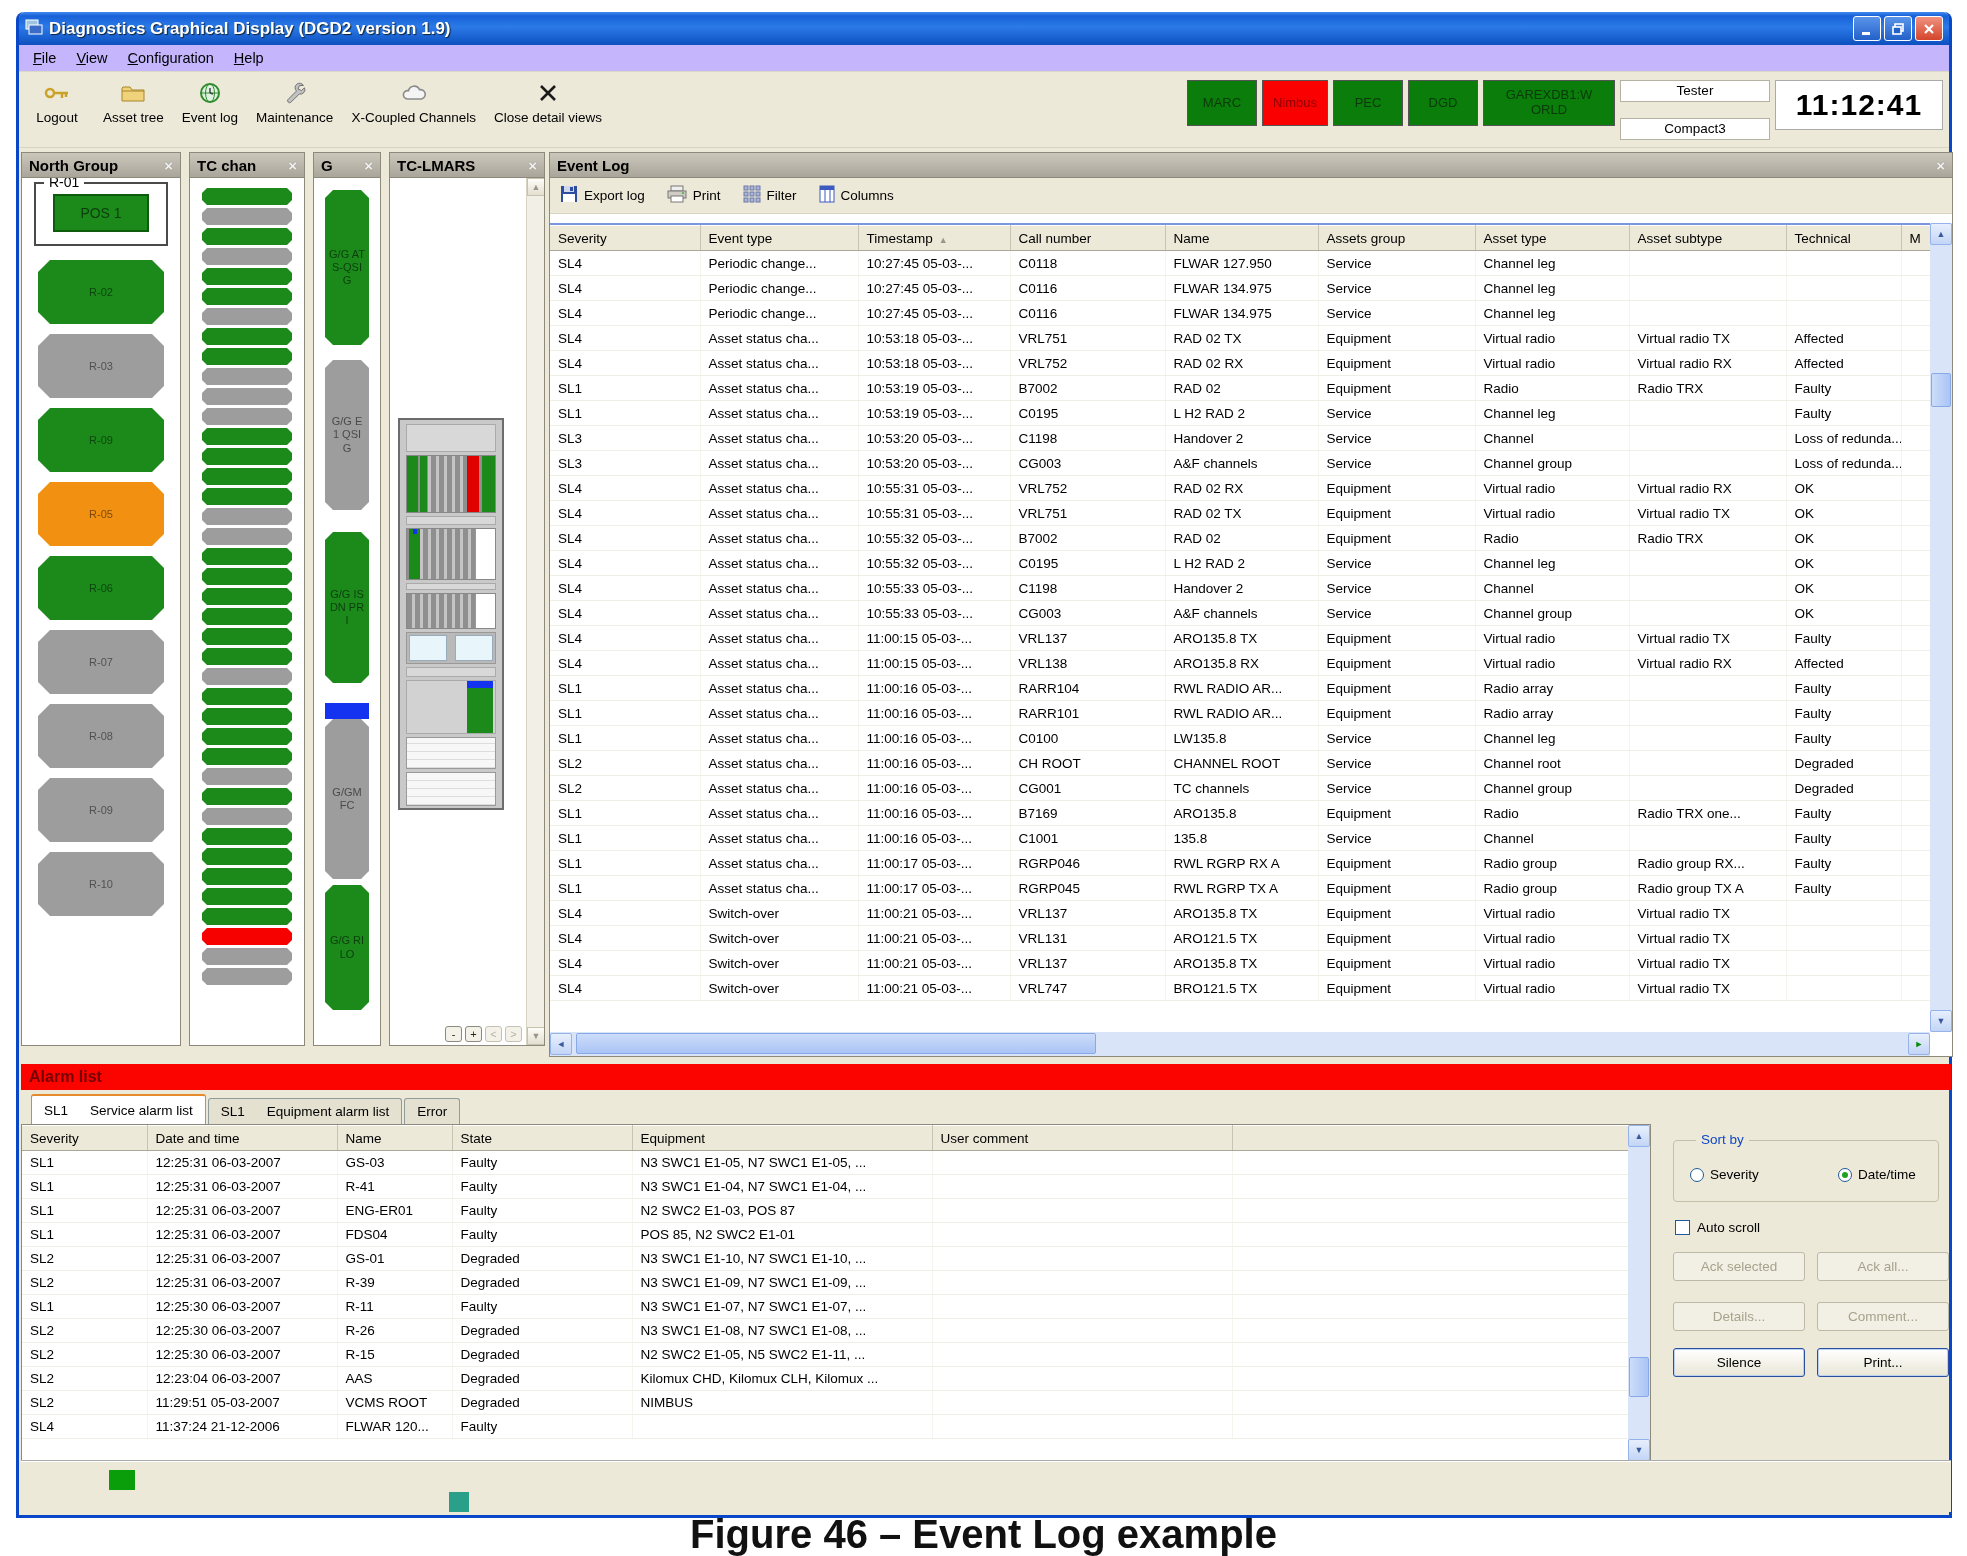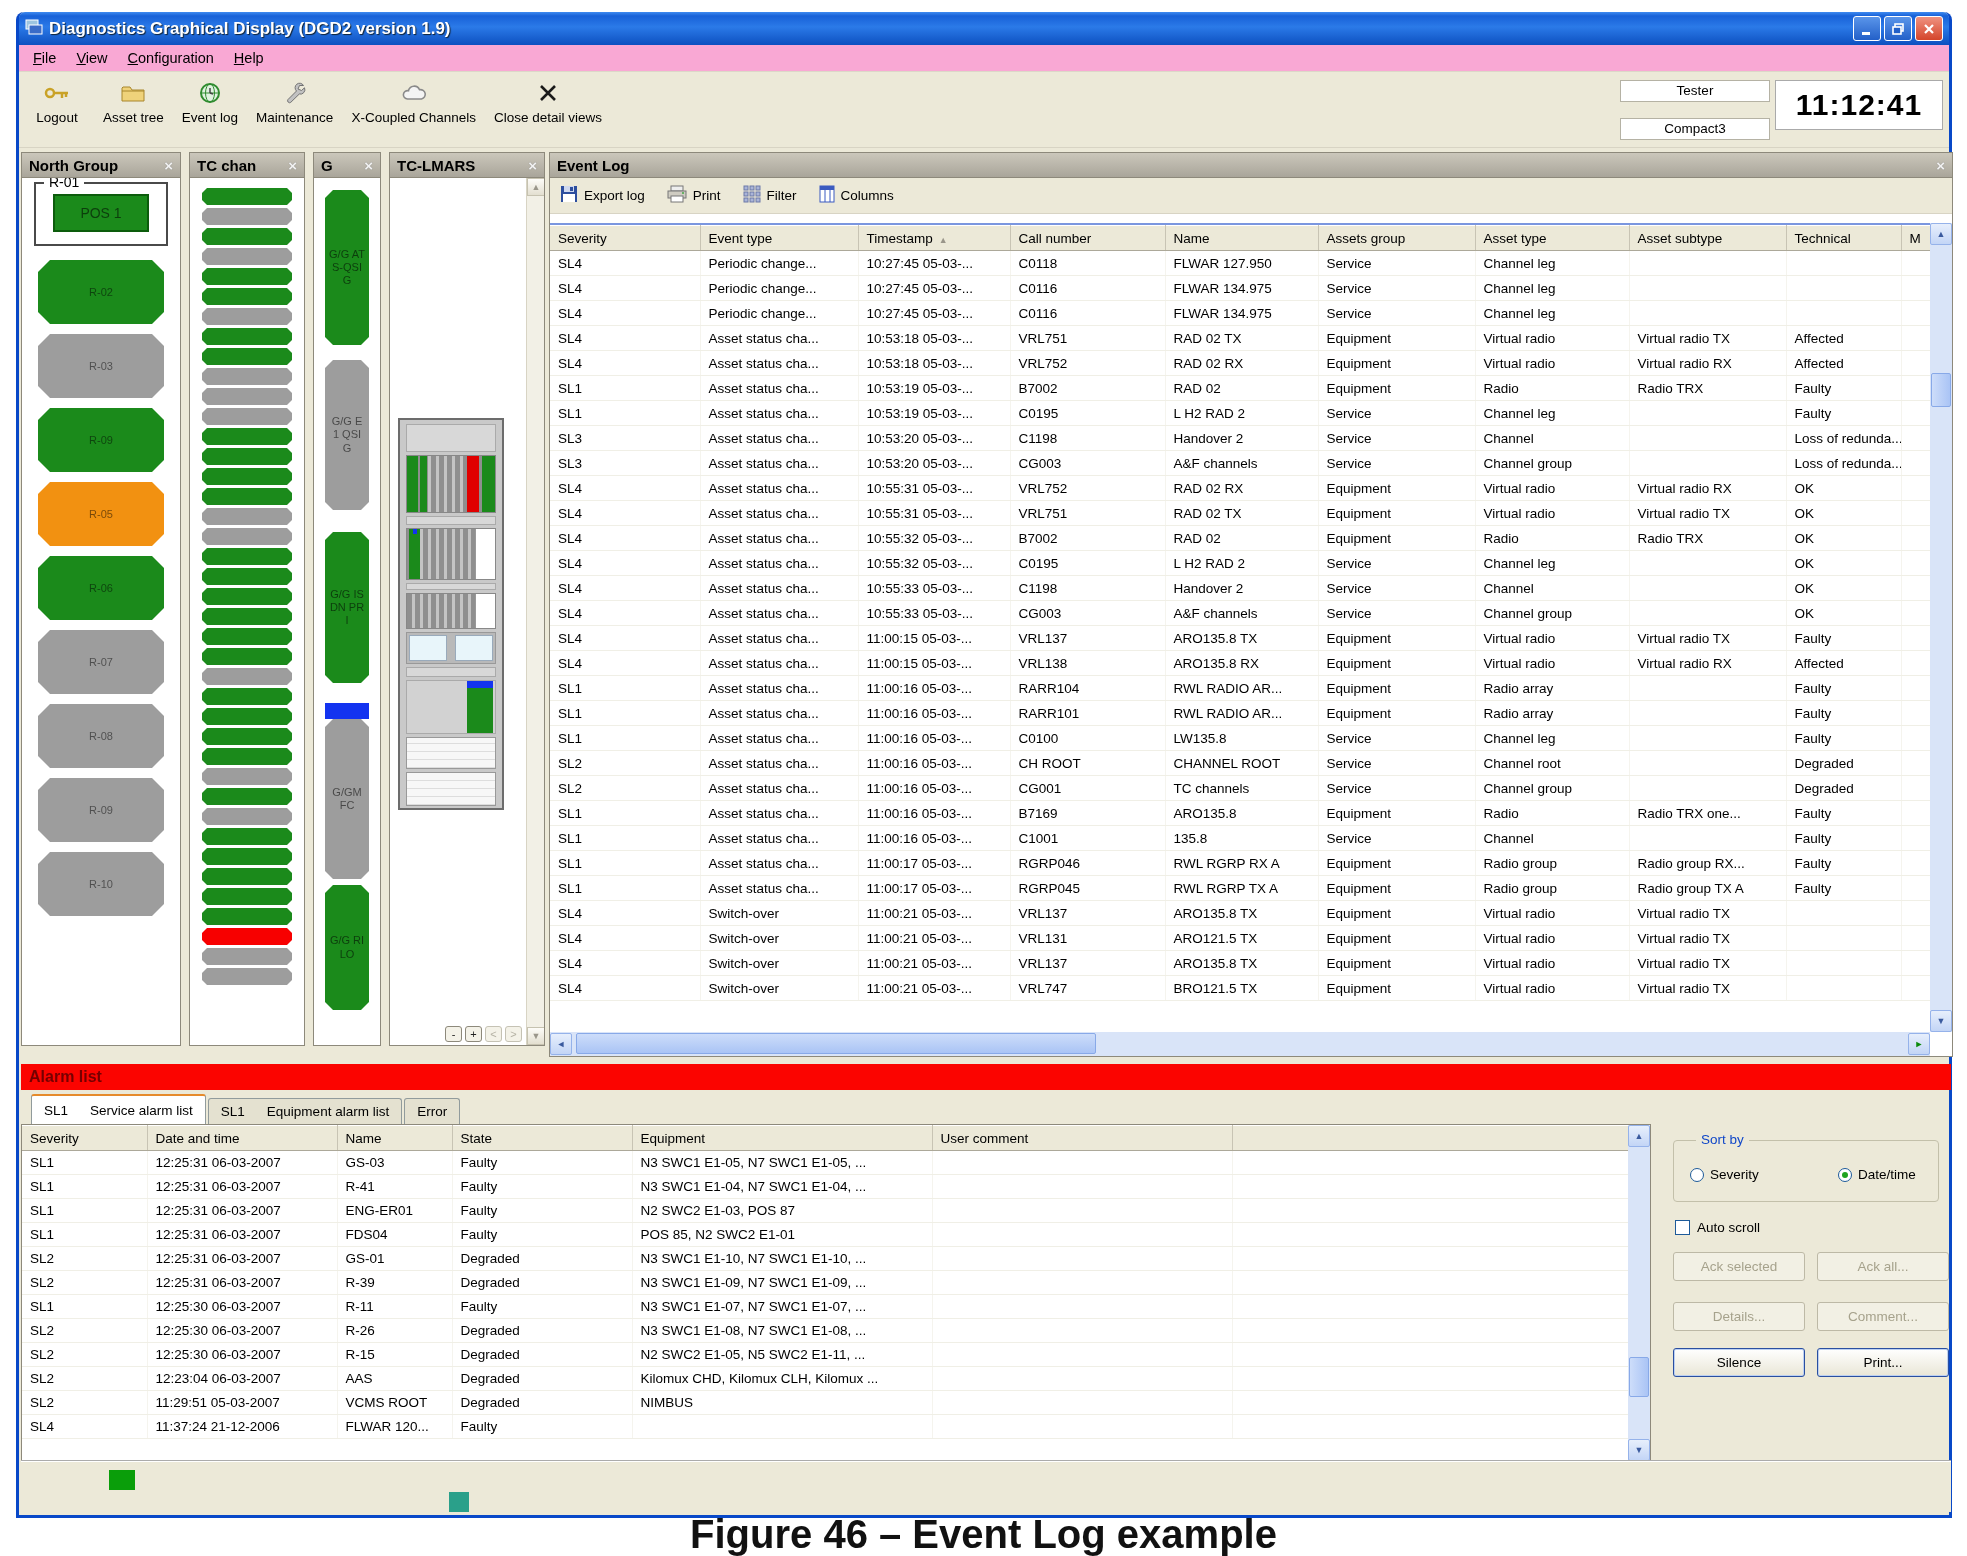--- a/index.html
+++ b/index.html
@@ -9,21 +9,21 @@
   
   .window{position:absolute;left:16px;top:12px;width:1936px;height:1506px;
           border:3px solid #0848c8;border-top:none;border-radius:8px 8px 0 0;background:#ece9d8}
   .titlebar{height:33px;border-radius:6px 6px 0 0;display:flex;align-items:center;padding:0 6px;
             background:linear-gradient(180deg,#3f8bf0 0%,#1861d8 12%,#2b7ae8 45%,#0d50c0 100%)}
   .titlebar .title{color:#fff;font-weight:bold;font-size:17px;margin-left:6px;text-shadow:1px 1px 1px #123}
   .winbtns{margin-left:auto;display:flex;gap:3px}
   .wb{width:28px;height:25px;border:1px solid #fff;border-radius:3px;display:flex;align-items:center;justify-content:center;
       background:linear-gradient(#5a95ea,#2360c8);color:#fff;font-weight:bold;font-size:14px}
   .wb.close{background:linear-gradient(#ef9280,#d4452b)}
-  .menubar{height:27px;display:flex;align-items:center;padding:12px 4px;background:#f9a8d4;border-bottom:1px solid #dcd8c8}
+  .menubar{height:27px;display:flex;align-items:center;padding:12px 4px;background:#c4b5fd;border-bottom:1px solid #dcd8c8}
   .mitem{padding:4px 10px;font-size:14.5px}
   .toolbar{position:relative;height:76px;background:#ece9d8;border-bottom:1px solid #d8d4c4}
   .tools{display:flex;gap:18px;padding:6px 10px 0 10px}
   .tool{display:flex;flex-direction:column;align-items:center;min-width:56px}
   .ticon{height:30px;display:flex;align-items:center}
   .tlabel{font-size:13.5px;margin-top:2px;white-space:nowrap}
   .rightcluster{position:absolute;right:6px;top:8px;display:flex;gap:5px;align-items:flex-start}
   .sbtn{height:46px;display:flex;align-items:center;justify-content:center;text-align:center;
         font-size:13px;line-height:1.15;border:1px solid #555;padding:2px}
   .userbox{display:flex;flex-direction:column;gap:16px}
@@ -205,20 +205,27 @@
           <div class="tool">
             <span class="ticon">
               <svg width="22" height="22" viewBox="0 0 22 22">
                 <path d="M4 4 L18 18 M18 4 L4 18" stroke="#1a1a1a" stroke-width="2.6"></path>
               </svg>
             </span>
             <span class="tlabel">Close detail views</span>
           </div>
         </div>
       <div class="rightcluster">
+        <span id="statusbtns" style="display:flex;gap:5px">
+            <span class="sbtn" style="background: rgb(11, 125, 11); color: rgb(10, 58, 10); width: 70px;">MARC</span>
+            <span class="sbtn" style="background: rgb(251, 0, 0); color: rgb(139, 0, 0); width: 66px;">Nimbus</span>
+            <span class="sbtn" style="background: rgb(11, 125, 11); color: rgb(10, 58, 10); width: 70px;">PEC</span>
+            <span class="sbtn" style="background: rgb(11, 125, 11); color: rgb(10, 58, 10); width: 70px;">DGD</span>
+            <span class="sbtn" style="background: rgb(11, 125, 11); color: rgb(10, 58, 10); width: 132px;">GAREXDB1:W ORLD</span>
+          </span>
         <span class="userbox">
           <span class="ubox">Tester</span>
           <span class="ubox">Compact3</span>
         </span>
         <span class="clock">11:12:41</span>
       </div>
     </div>
 
     <div class="panel" style="left:2px;top:140px;width:160px;height:894px">
       <div class="phead">

